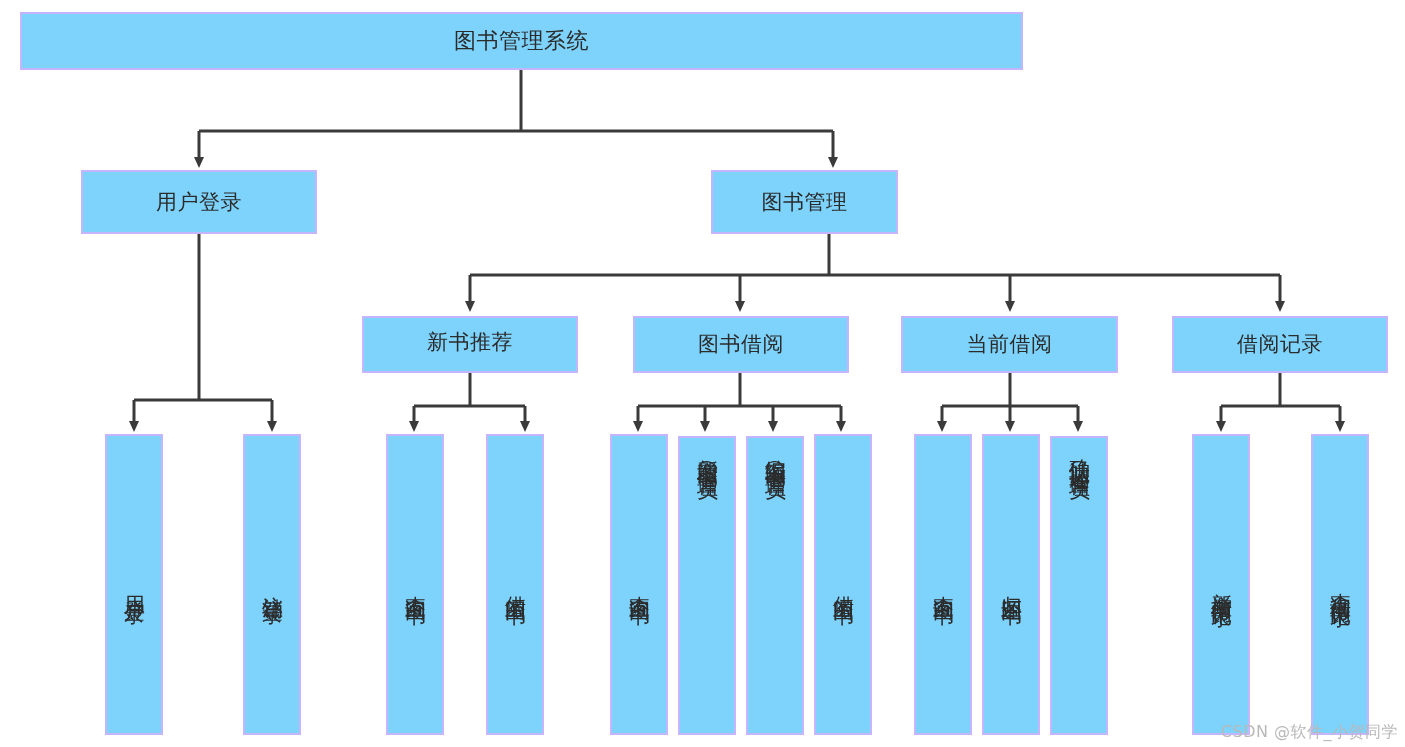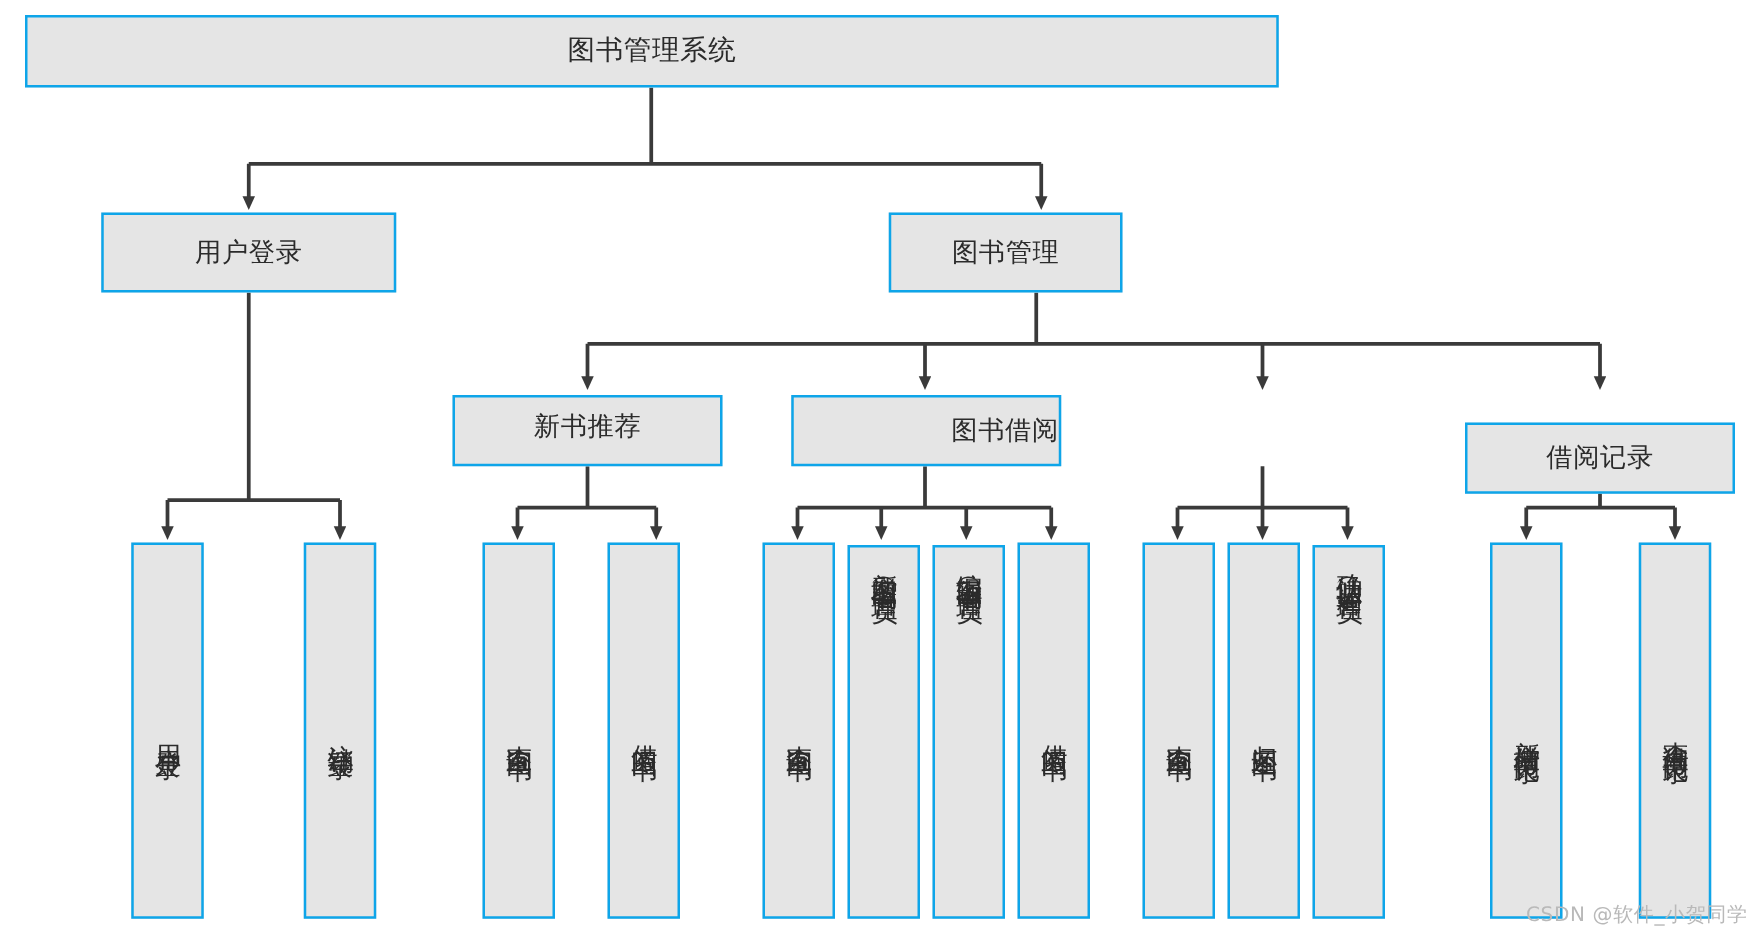--- a/index.html
+++ b/index.html
@@ -8,22 +8,22 @@
     background:#ffffff;
     font-family:"DejaVu Sans","Liberation Sans",sans-serif;
     overflow:hidden;
   }
   #stage{position:relative;width:1405px;height:747px;}
   #wires{position:absolute;left:0;top:0;width:1405px;height:747px;}
 
   .node{
     position:absolute;
     box-sizing:border-box;
-    background:#e5e5e5;
-    border:2px solid #0ea5e9;
+    background:#7dd3fc;
+    border:2px solid #c4b5fd;
     display:flex;
     align-items:center;
     justify-content:center;
     color:#2b2b2b;
     z-index:2;
   }
   .node .lbl{
     display:block;
     line-height:1.18;
     letter-spacing:0.5px;
@@ -121,24 +121,27 @@
   <div class="node h-node" style="left:81px;top:170px;width:236px;height:64px;">
     <span class="lbl">用户登录</span>
   </div>
   <div class="node h-node" style="left:711px;top:170px;width:187px;height:64px;">
     <span class="lbl">图书管理</span>
   </div>
 
   <div class="node h-node" style="left:362px;top:316px;width:216px;height:57px;font-family:Liberation Mono, monospace;">
     <span class="lbl">新书推荐</span>
   </div>
-  <div class="node h-node" style="left:633px;top:316px;width:216px;height:57px;justify-content:flex-end;">
+  <div class="node h-node" style="left:633px;top:316px;width:216px;height:57px;">
     <span class="lbl">图书借阅</span>
   </div>
-  <div class="node h-node" style="left:1172px;top:316px;width:216px;height:57px;margin-top:22px;">
+  <div class="node h-node" style="left:901px;top:316px;width:217px;height:57px;">
+    <span class="lbl">当前借阅</span>
+  </div>
+  <div class="node h-node" style="left:1172px;top:316px;width:216px;height:57px;">
     <span class="lbl">借阅记录</span>
   </div>
 
   <div class="node v-node" style="left:105px;top:434px;width:58px;height:301px;">
     <span class="lbl">用户登录</span>
   </div>
   <div class="node v-node" style="left:243px;top:434px;width:58px;height:301px;">
     <span class="lbl">注销登录</span>
   </div>
 

